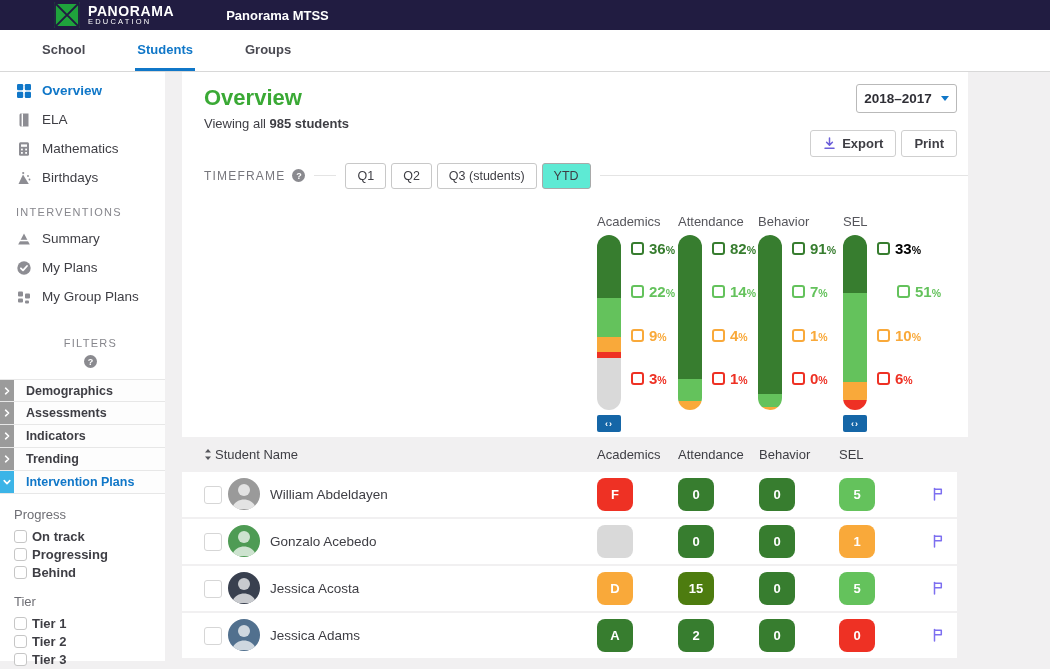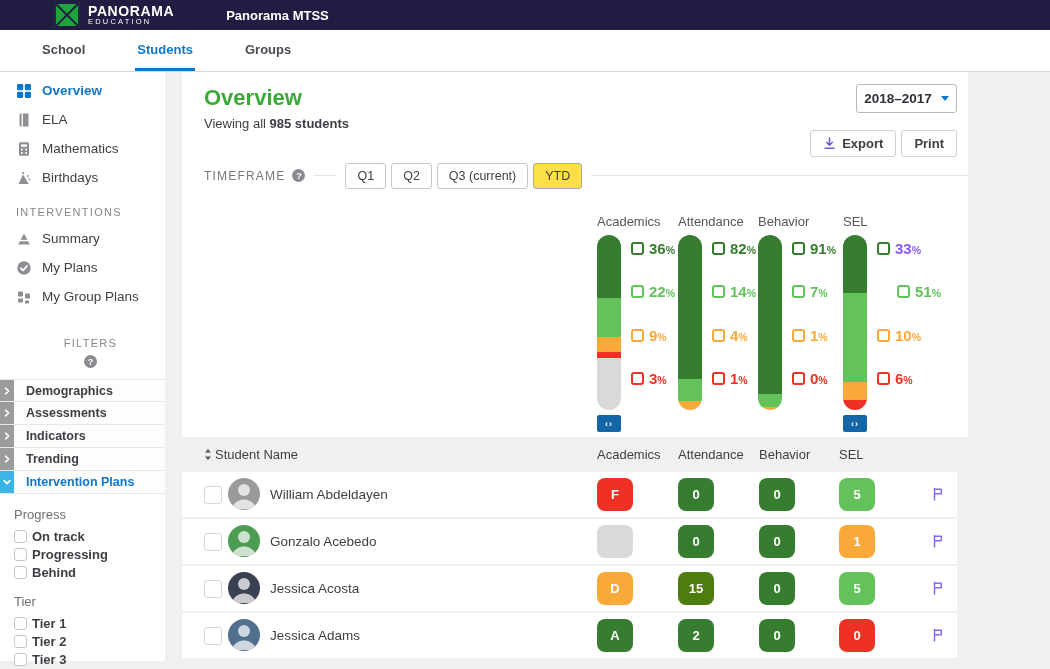--- a/index.html
+++ b/index.html
@@ -59,21 +59,21 @@
   .actions { position:absolute; right:11px; top:58px; display:flex; gap:5px; }
   .btn { height:27px; padding:0 12px; border:1px solid #cfcfcf; border-radius:3px; background:#fff; font-size:13px; font-weight:600; color:#3e3e44; display:flex; align-items:center; gap:6px; cursor:pointer; font-family:inherit; }
 
   .timeframe { position:absolute; left:22px; top:90px; right:0; height:27px; display:flex; align-items:center; }
   .tf-label { font-size:12px; letter-spacing:1.2px; color:#77777d; margin-right:7px; }
   .tf-line { height:1px; background:#e4e4e4; }
   .tf-line.short { width:22px; margin:0 9px 0 9px; }
   .tf-line.long { flex:1; margin-left:9px; }
   .tf-btns { display:flex; gap:5px; }
   .tf-btn { height:26px; padding:0 11px; border:1px solid #c8c8c8; border-radius:3px; background:#fff; font-size:12.5px; color:#3e3e44; display:flex; align-items:center; cursor:pointer; font-family:inherit; }
-  .tf-btn.selected { background:#fde047; border-color:#a9a9a9; }
+  .tf-btn.selected { background:#5eead4; border-color:#a9a9a9; }
 
   
   .chart-col { position:absolute; top:142px; }
   .chart-title { font-size:13px; color:#55555b; margin-bottom:6px; white-space:nowrap; }
   .bar { width:24px; height:175px; border-radius:12px; overflow:hidden; display:flex; flex-direction:column; }
   .bar .seg { width:100%; }
   .labels { position:absolute; left:34px; top:24px; width:70px; height:175px; }
   .chart-label { position:absolute; display:flex; align-items:center; gap:5px; }
   .cb-sm { width:13px; height:13px; border-radius:3px; border:2px solid; background:#fff; flex-shrink:0; cursor:pointer; }
   .pct { font-size:15px; font-weight:800; white-space:nowrap; }
@@ -314,21 +314,21 @@
         <span class="qmark">?</span>
         <span class="tf-line short"></span>
         <span class="tf-btns" id="tf-btns">
             <button class="tf-btn">
               <span>Q1</span>
             </button>
             <button class="tf-btn">
               <span>Q2</span>
             </button>
             <button class="tf-btn">
-              <span>Q3 (current)</span>
+              <span>Q3 (students)</span>
             </button>
             <button class="tf-btn selected">
               <span>YTD</span>
             </button>
           </span>
         <span class="tf-line long"></span>
       </div>
 
       <div id="charts">
           <div class="chart-col" style="left: 415px;">
@@ -416,21 +416,21 @@
     <div class="chart-title">SEL</div>
     <div class="bar">
               <div class="seg" style="height: 57.75px; background: rgb(55, 125, 47);"></div>
               <div class="seg" style="height: 89.25px; background: rgb(100, 194, 92);"></div>
               <div class="seg" style="height: 17.5px; background: rgb(249, 169, 58);"></div>
               <div class="seg" style="height: 10.5px; background: rgb(238, 49, 36);"></div>
             </div>
     <div class="labels">
               <div class="chart-label" style="top: 2px;">
     <span class="cb-sm" style="border-color: rgb(55, 125, 47);"></span>
-    <span class="pct" style="color: #8b5cf6;"><b>33</b><i>%</i></span>
+    <span class="pct" style="color: #000000;"><b>33</b><i>%</i></span>
   </div>
               <div class="chart-label" style="top: 45px; padding-left: 20px;">
     <span class="cb-sm" style="border-color: rgb(100, 194, 92);"></span>
     <span class="pct" style="color: rgb(100, 194, 92);"><b>51</b><i>%</i></span>
   </div>
               <div class="chart-label" style="top: 89px;">
     <span class="cb-sm" style="border-color: rgb(249, 169, 58);"></span>
     <span class="pct" style="color: rgb(249, 169, 58);"><b>10</b><i>%</i></span>
   </div>
               <div class="chart-label" style="top: 132px;">

